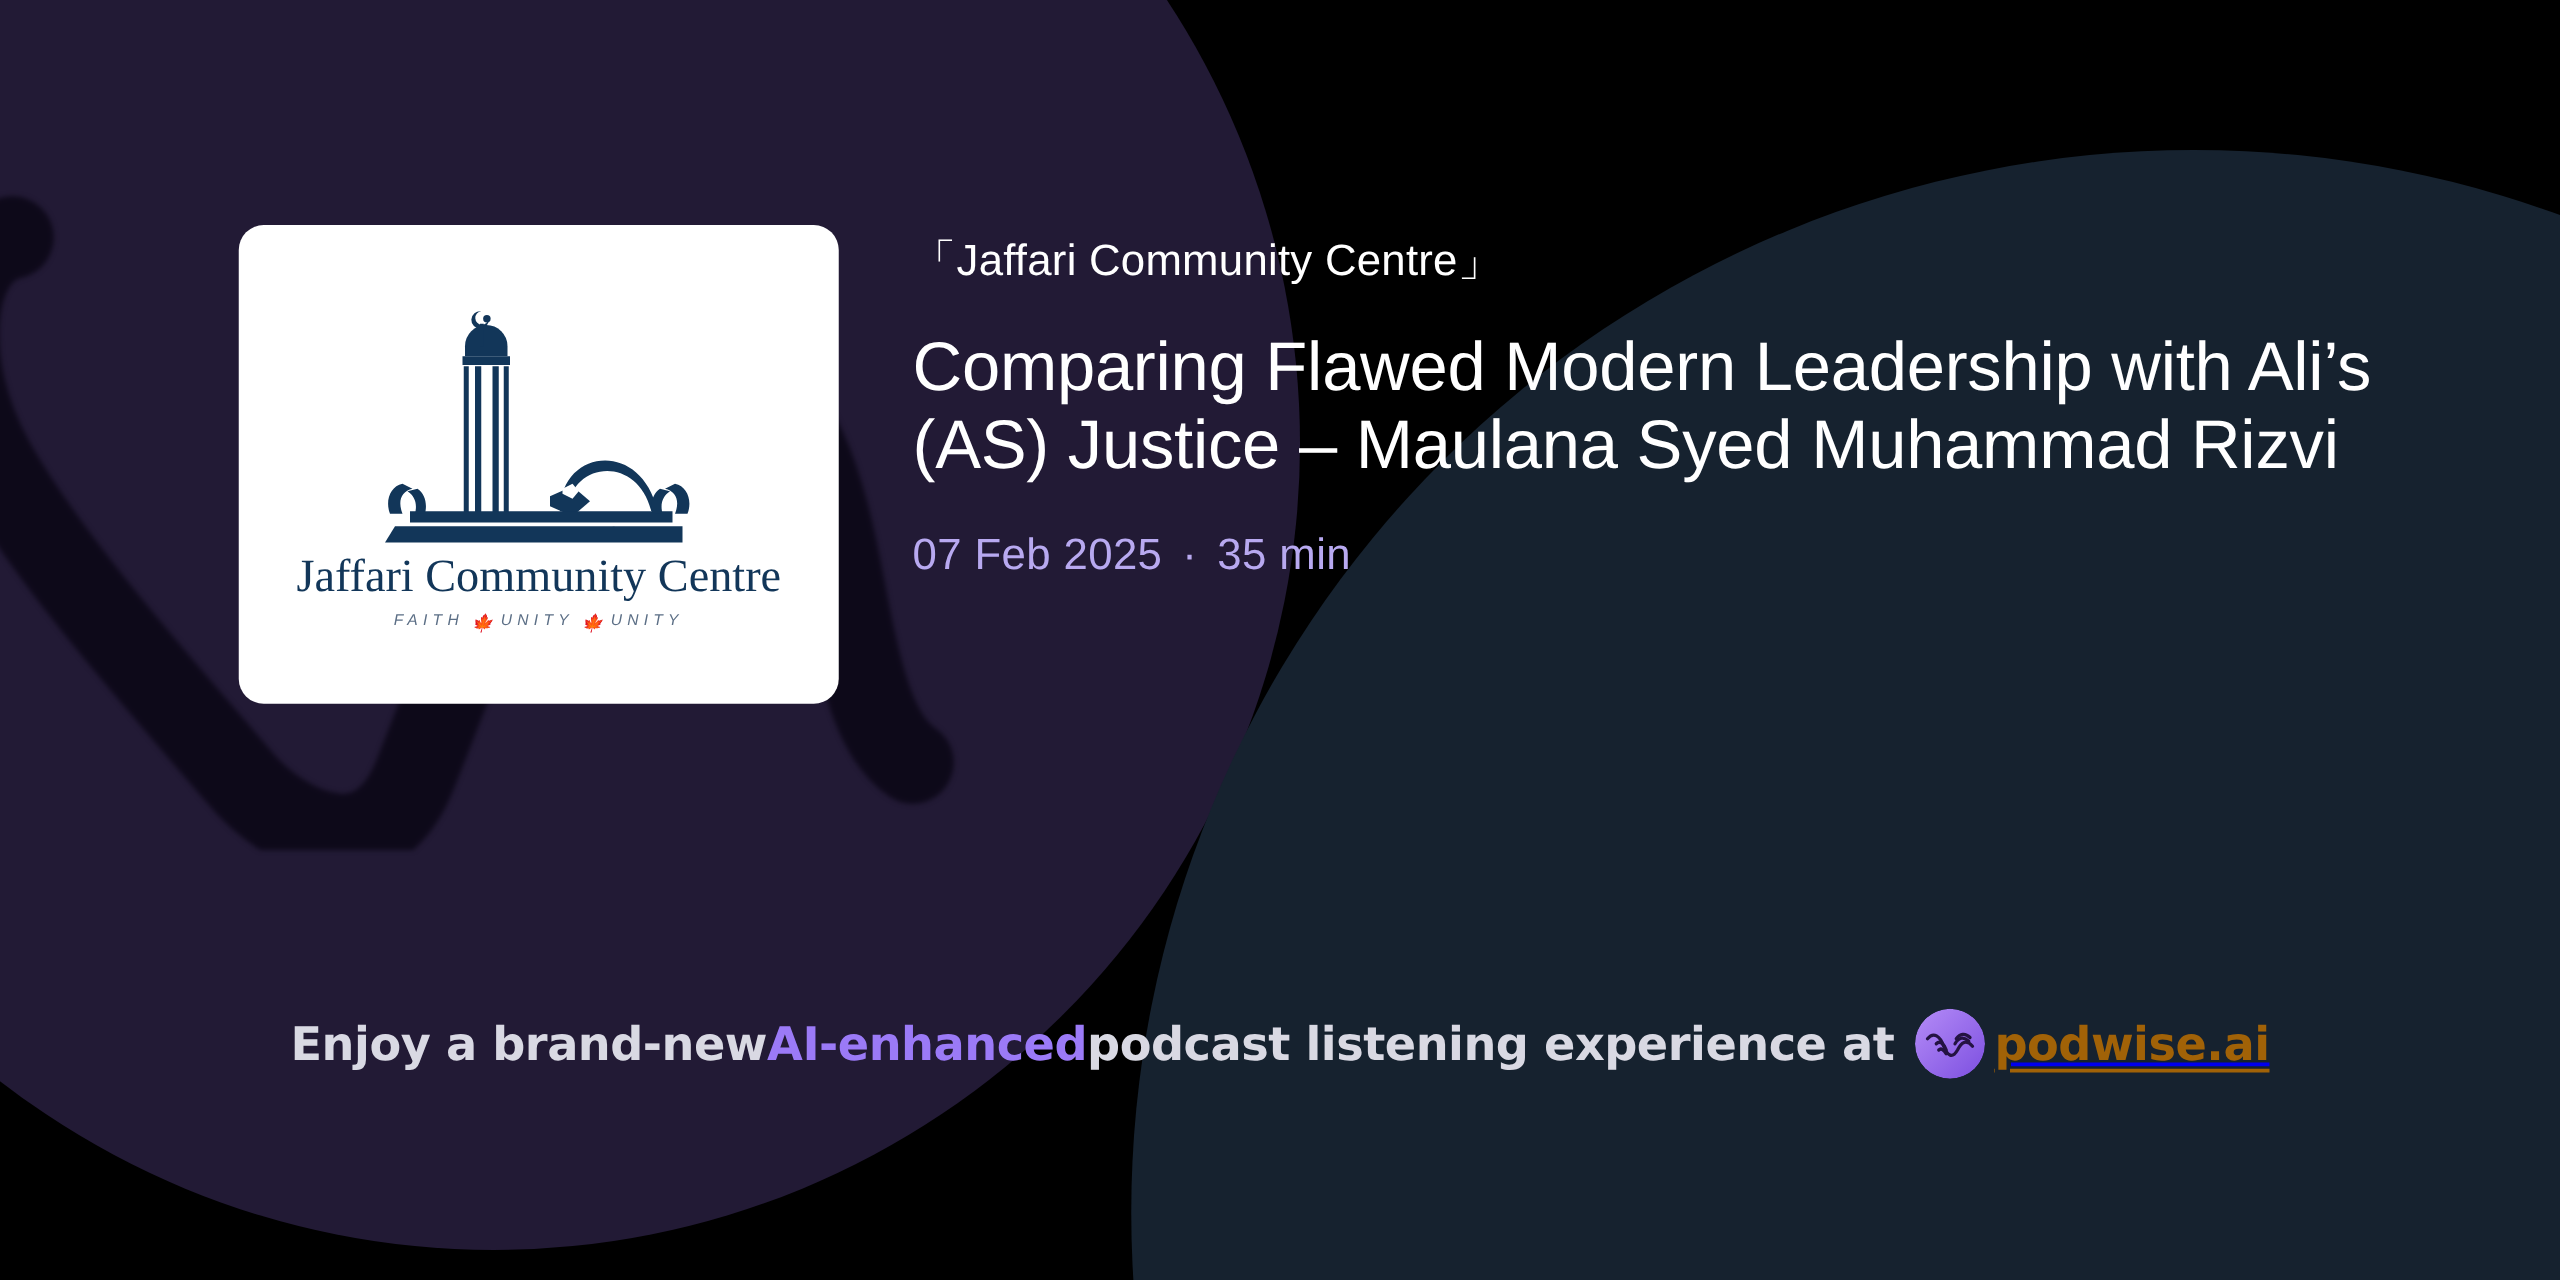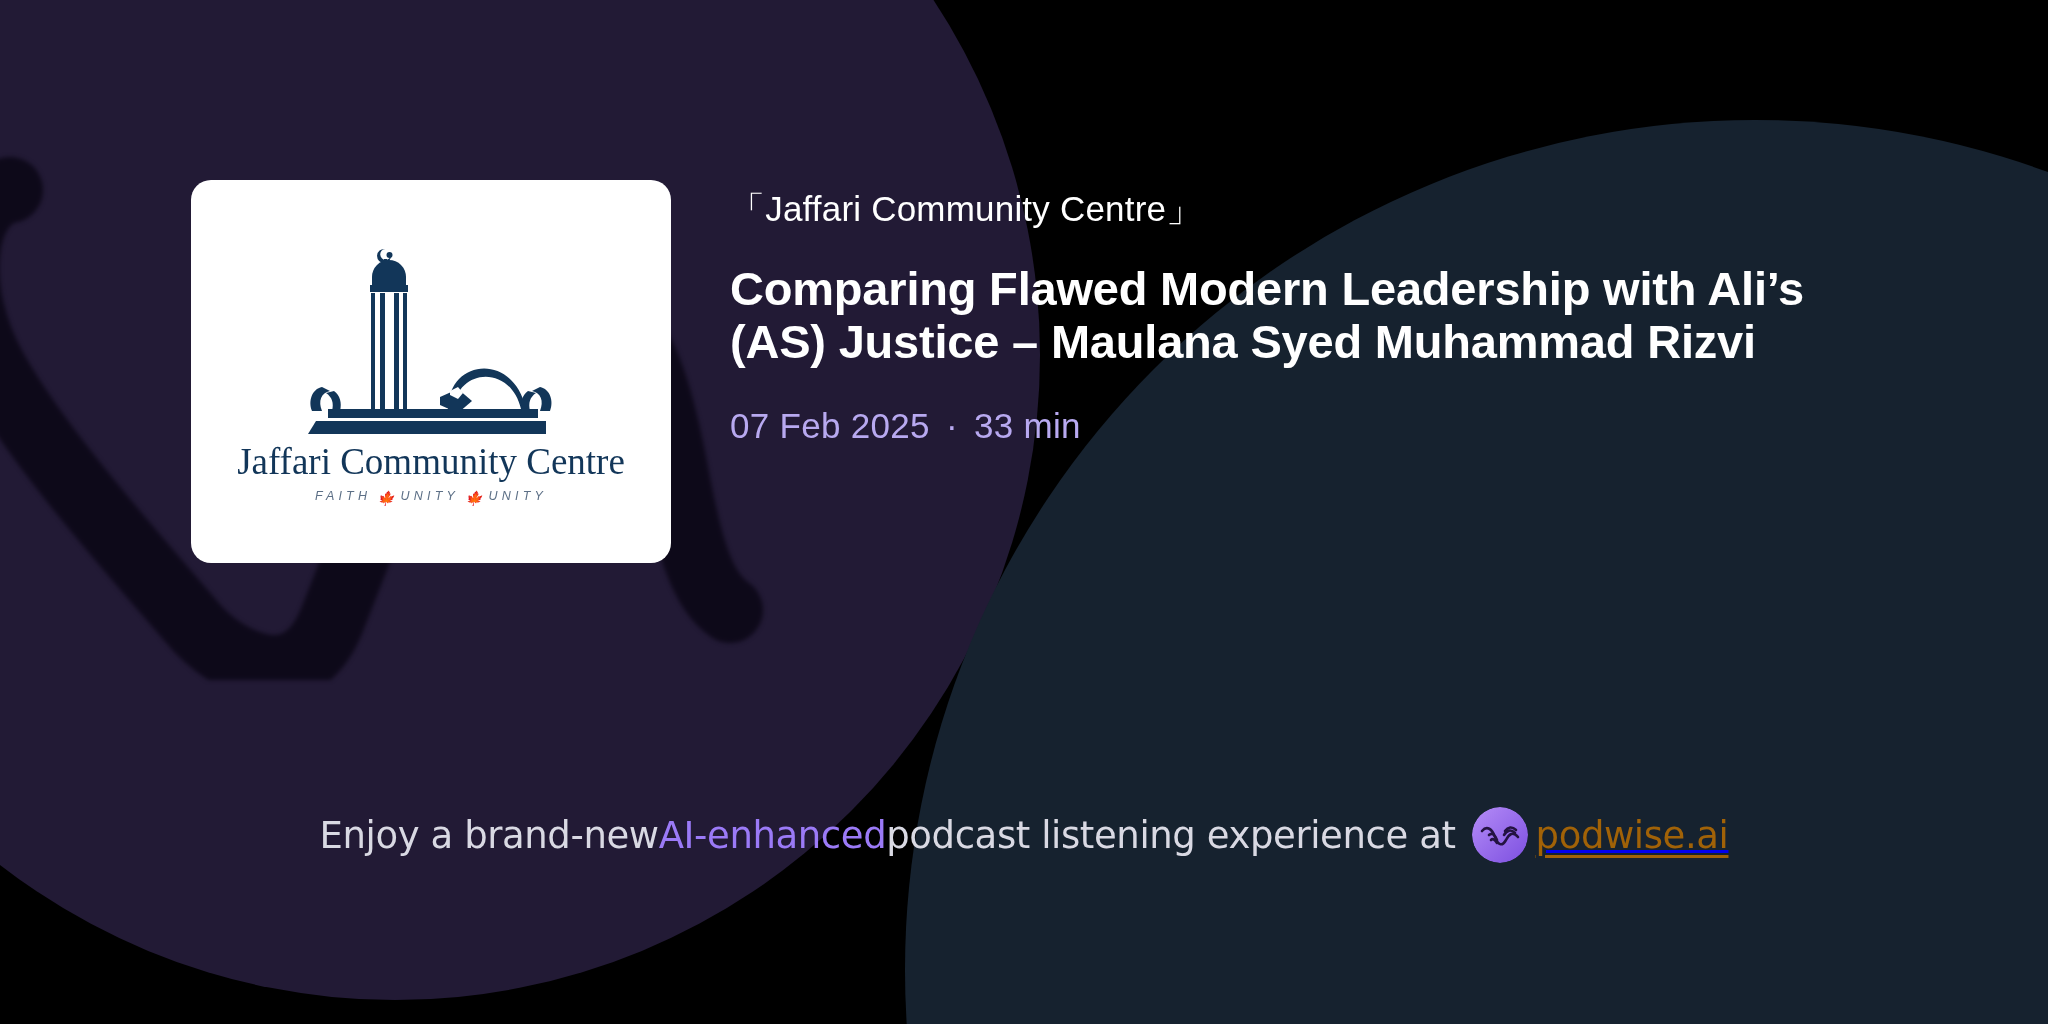--- a/index.html
+++ b/index.html
@@ -105,23 +105,23 @@
     color: #ffffff;
     font-size: 35px;
     line-height: 1.2;
     font-weight: 400;
     letter-spacing: 0.2px;
     white-space: nowrap;
   }
   .episode-title {
     margin-top: 32px;
     color: #ffffff;
-    font-size: 47px;
+    font-size: 55px;
     line-height: 1.13;
-    font-weight: 700;
+    font-weight: 400;
     letter-spacing: -0.2px;
     max-width: 1170px;
   }
   .meta {
     margin-top: 38px;
     color: #b8a9f0;
     font-size: 35px;
     font-weight: 400;
     letter-spacing: 0.3px;
   }
@@ -132,21 +132,21 @@
     position: absolute;
     left: 0;
     right: 0;
     top: 800px;
     height: 70px;
     display: flex;
     align-items: center;
     justify-content: center;
     gap: 0px;
     font-family: "DejaVu Sans", sans-serif;
-    font-weight: normal;
+    font-weight: bold;
     font-size: 37px;
     letter-spacing: -0.4px;
   }
   .footer-text { color: #d9d9e3; white-space: nowrap; }
   .footer-accent { color: #9b7af7; white-space: nowrap; }
   .brand-wrap {
     display: inline-flex;
     align-items: center;
     gap: 8px;
     margin-left: 16px;
@@ -224,21 +224,21 @@
       </div>
     </div>
   </div>
 
   <div class="text-col">
     <div class="podcast-name">「Jaffari Community Centre」</div>
     <div class="episode-title">Comparing Flawed Modern Leadership with Ali’s (AS) Justice – Maulana Syed Muhammad Rizvi</div>
     <div class="meta">
       <span>07 Feb 2025</span>
       <span class="dot">·</span>
-      <span>33 min</span>
+      <span>35 min</span>
     </div>
   </div>
 
   <div class="footer">
     <span class="footer-text">Enjoy a brand-new </span>
     <span class="footer-accent">AI-enhanced</span>
     <span class="footer-text"> podcast listening experience at</span>
     <a class="brand-wrap" href="#">
       <svg class="brand-logo" viewBox="0 0 56 56">
         <defs>

